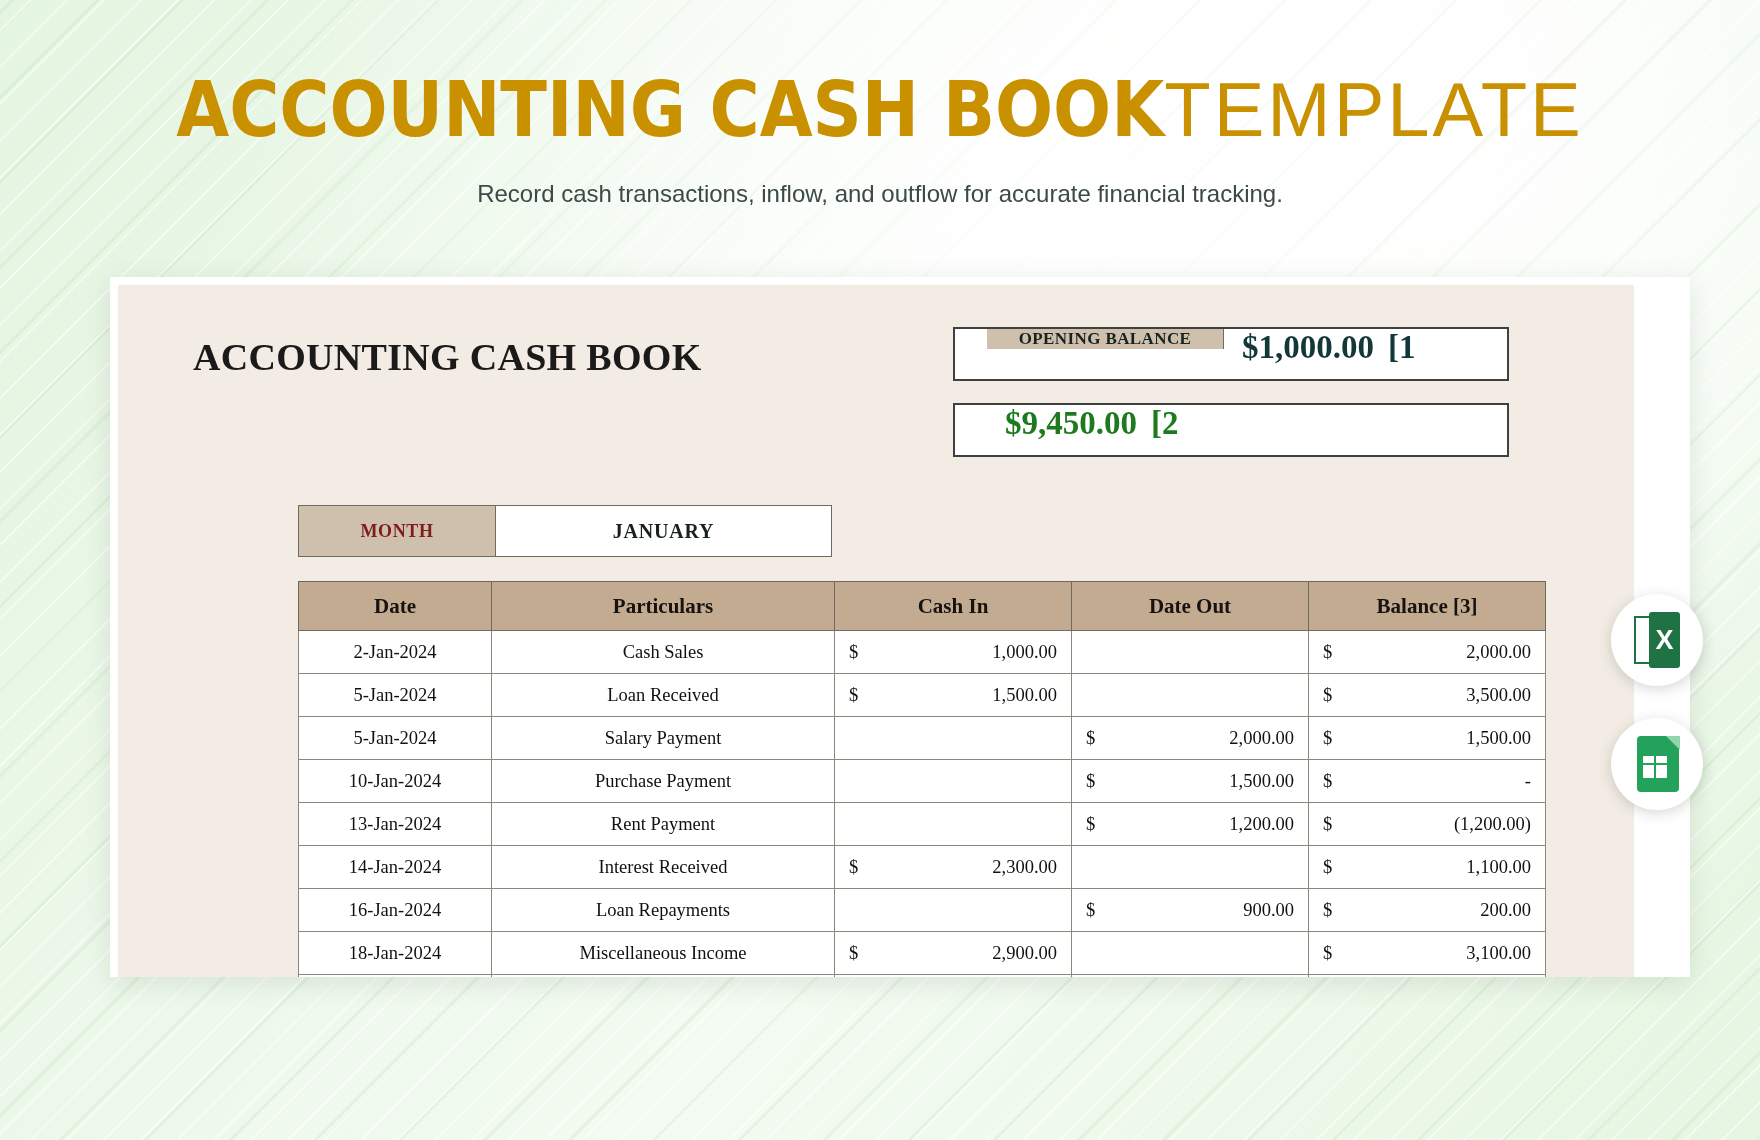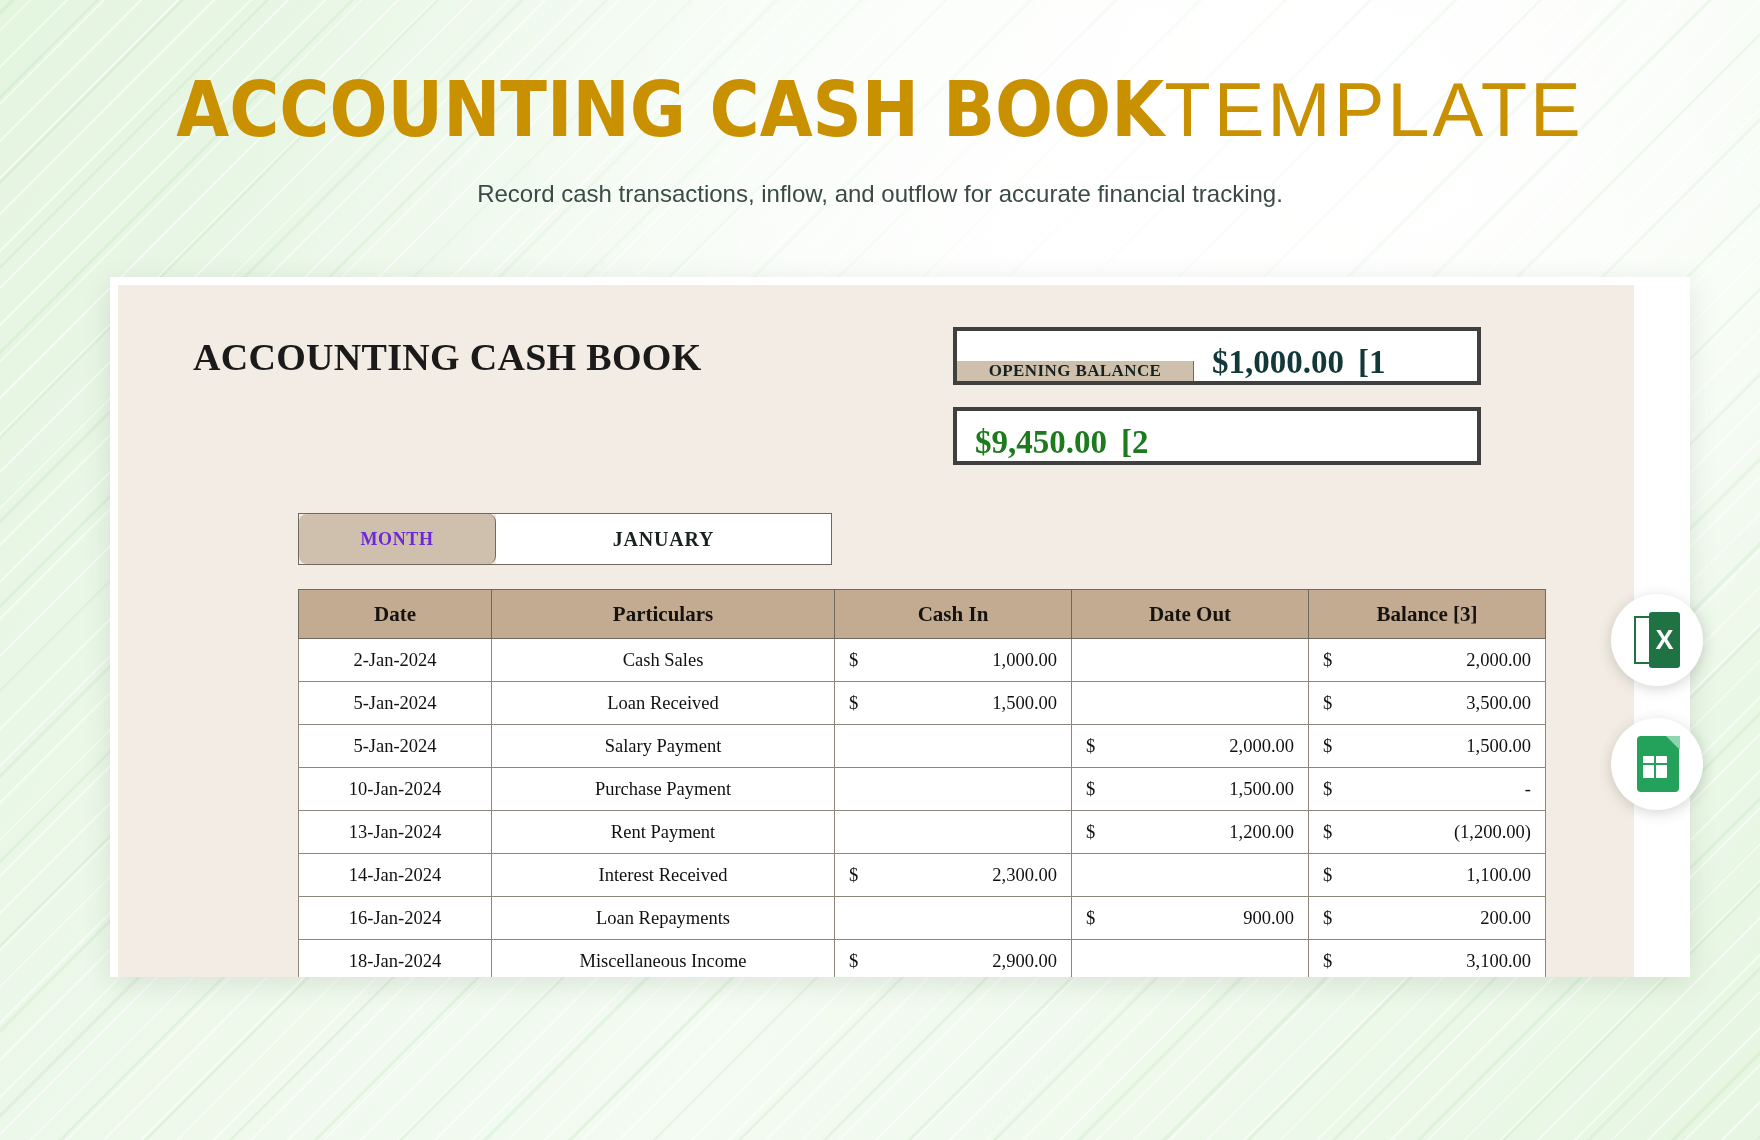--- a/index.html
+++ b/index.html
@@ -120,26 +120,27 @@
     flex: 0 0 auto;
     width: 760px;
   }
 
   .balances {
     flex: 1 1 auto;
     padding-top: 4px;
   }
   .bal-row {
     display: flex;
-    align-items: flex-end;
+    align-items: flex-start;
     margin-bottom: 22px;
-    border: 4px solid #404040;
+    border: 2px solid #404040;
     background: #fff;
     height: 50px;
     width: 520px;
+    padding-left: 32px;
   }
   .bal-label {
     background: #cfc0ae;
     border-right: 1px solid #6f6a60;
     display: flex;
     align-items: center;
     justify-content: center;
     width: 236px;
     font-family: "Liberation Serif", serif;
     font-weight: 700;
@@ -150,21 +151,20 @@
   .bal-value {
     flex: 1;
     display: flex;
     align-items: center;
     padding-left: 18px;
     font-family: "Liberation Serif", serif;
     font-weight: 700;
     font-size: 33px;
     white-space: nowrap;
     overflow: hidden;
-    margin-top: 36px;
   }
   .bal-value.opening { color: #13383a; }
   .bal-value.closing { color: #1d7a1d; }
   .bal-note {
     margin-left: 14px;
     font-size: 33px;
   }
 
   
   .month-row {
@@ -178,22 +178,21 @@
     width: 196px;
     background: #cfc0ae;
     border-right: 1px solid #6f6a60;
     display: flex;
     align-items: center;
     justify-content: center;
     font-family: "Liberation Serif", serif;
     font-weight: 700;
     font-size: 18px;
     letter-spacing: 0.6px;
-    color: #6d28d9;
-    border-radius: 8px;
+    color: #7f1d1d;
   }
   .month-value {
     flex: 1;
     background: #ffffff;
     display: flex;
     align-items: center;
     justify-content: center;
     font-family: "Liberation Serif", serif;
     font-weight: 700;
     font-size: 20px;

